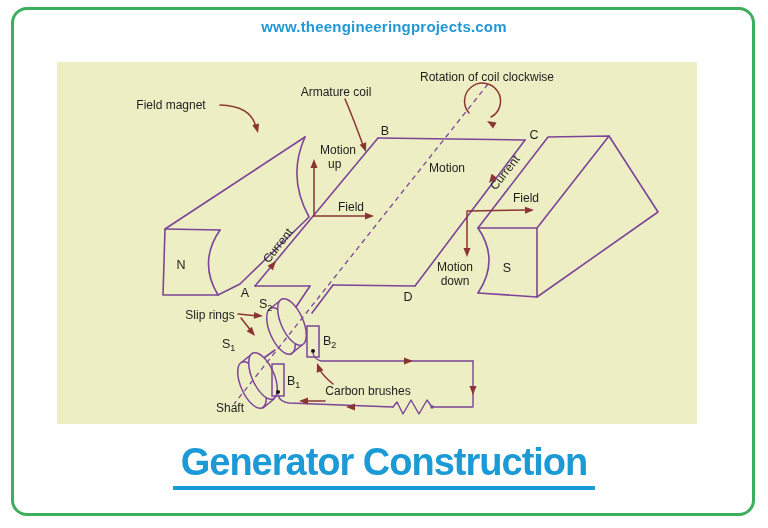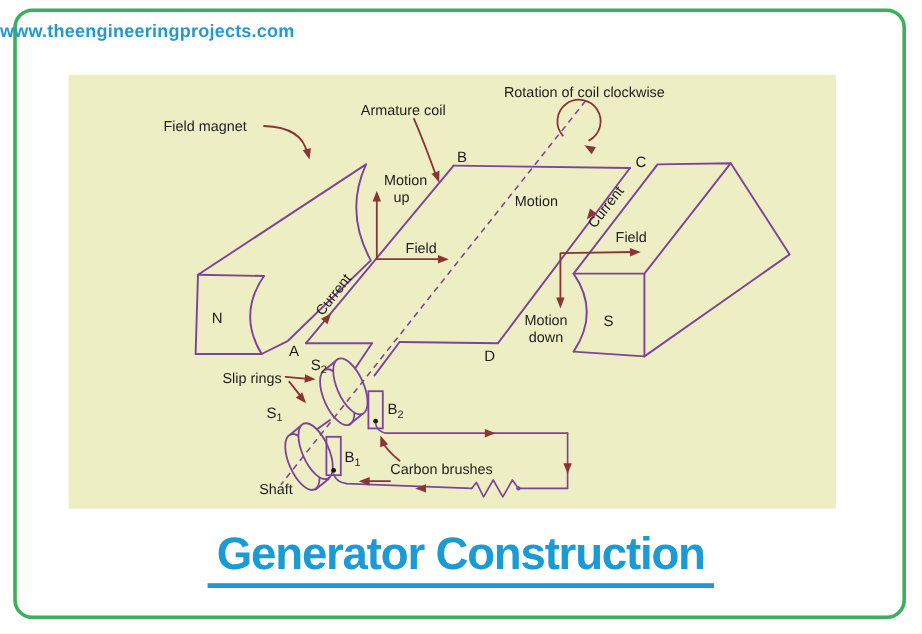--- a/index.html
+++ b/index.html
@@ -4,21 +4,21 @@
 <style>
   :root{
     --border_green:#3cae5c; --link_blue:#2398d5; --title_blue:#1c9ad6;
     --diagram_bg:#edeec3; --line_purple:#7c4599; --arrow_maroon:#8b3434; --text_dark:#1d1d1d;
   }
   html,body{margin:0;padding:0;}
   body{width:768px;height:528px;background:#ffffff;position:relative;overflow:hidden;
        font-family:"Liberation Sans",sans-serif;}
   .frame{position:absolute;left:11px;top:7px;width:738px;height:503px;
          border:3.5px solid var(--border_green);border-radius:16px;pointer-events:none;}
-  .site-url{position:absolute;top:18px;left:0;width:768px;
+  .site-url{position:absolute;top:18px;left:0;width:768px;text-align:center;
             color:var(--link_blue);font-size:15px;font-weight:bold;letter-spacing:.2px;}
   .diagram-wrap{position:absolute;left:57px;top:62px;width:640px;height:362px;}
   svg{display:block;}
   .struct{stroke:var(--line_purple);fill:none;stroke-width:1.6;stroke-linejoin:round;stroke-linecap:round;}
   .wire{stroke:var(--line_purple);fill:none;stroke-width:1.4;stroke-linejoin:round;stroke-linecap:round;}
   .dashln{stroke:var(--line_purple);fill:none;stroke-width:1.3;stroke-dasharray:5 4;}
   .ann{stroke:var(--arrow_maroon);fill:none;stroke-width:1.5;stroke-linecap:round;}
   .ah{fill:var(--arrow_maroon);stroke:none;}
   .ringface{fill:var(--diagram_bg);stroke:var(--line_purple);stroke-width:1.5;}
   .ringback{fill:none;stroke:var(--line_purple);stroke-width:1.5;}

